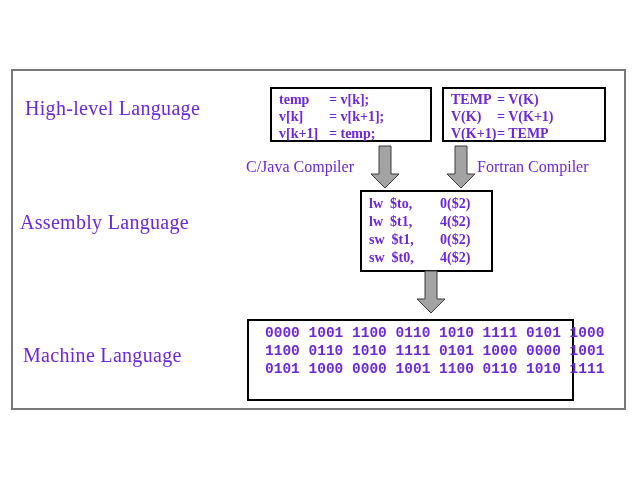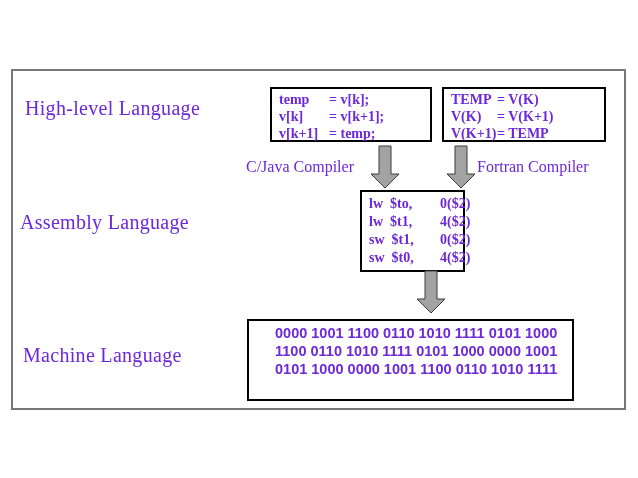--- a/index.html
+++ b/index.html
@@ -22,27 +22,27 @@
   }
   .code-box{
     position:absolute;border:2px solid #000;box-sizing:border-box;background:#fff;
     font-weight:bold;font-size:14px;
   }
   .code-box .row{display:flex;white-space:pre;}
   .box-c{left:270px;top:87px;width:162px;height:55px;padding:2px 0 0 7px;line-height:17px;}
   .box-c .lhs{display:inline-block;min-width:50px;}
   .box-fortran{left:442px;top:87px;width:164px;height:55px;padding:2px 0 0 7px;line-height:17px;}
   .box-fortran .lhs{display:inline-block;min-width:46px;}
-  .box-asm{left:360px;top:190px;width:105px;height:82px;padding:3px 0 0 7px;line-height:18px;}
+  .box-asm{left:360px;top:190px;width:133px;height:82px;padding:3px 0 0 7px;line-height:18px;}
   .box-asm .lhs{display:inline-block;min-width:71px;}
   .machine-box{
     position:absolute;left:247px;top:319px;width:327px;height:82px;
     border:2px solid #000;box-sizing:border-box;background:#fff;
-    font-family:Liberation Sans, sans-serif;font-weight:bold;font-size:14.5px;
-    line-height:18px;padding:3px 0 0 26px;
+    font-family:Liberation Mono, monospace;font-weight:bold;font-size:14.5px;
+    line-height:18px;padding:3px 0 0 16px;
   }
   .machine-box .bin{white-space:pre;}
   .arrow{position:absolute;width:30px;height:44px;}
   .arrow polygon{stroke:#3d3d3d;stroke-width:1;}
 </style>
 </head>
 <body>
 
 <div class="stage">
 

